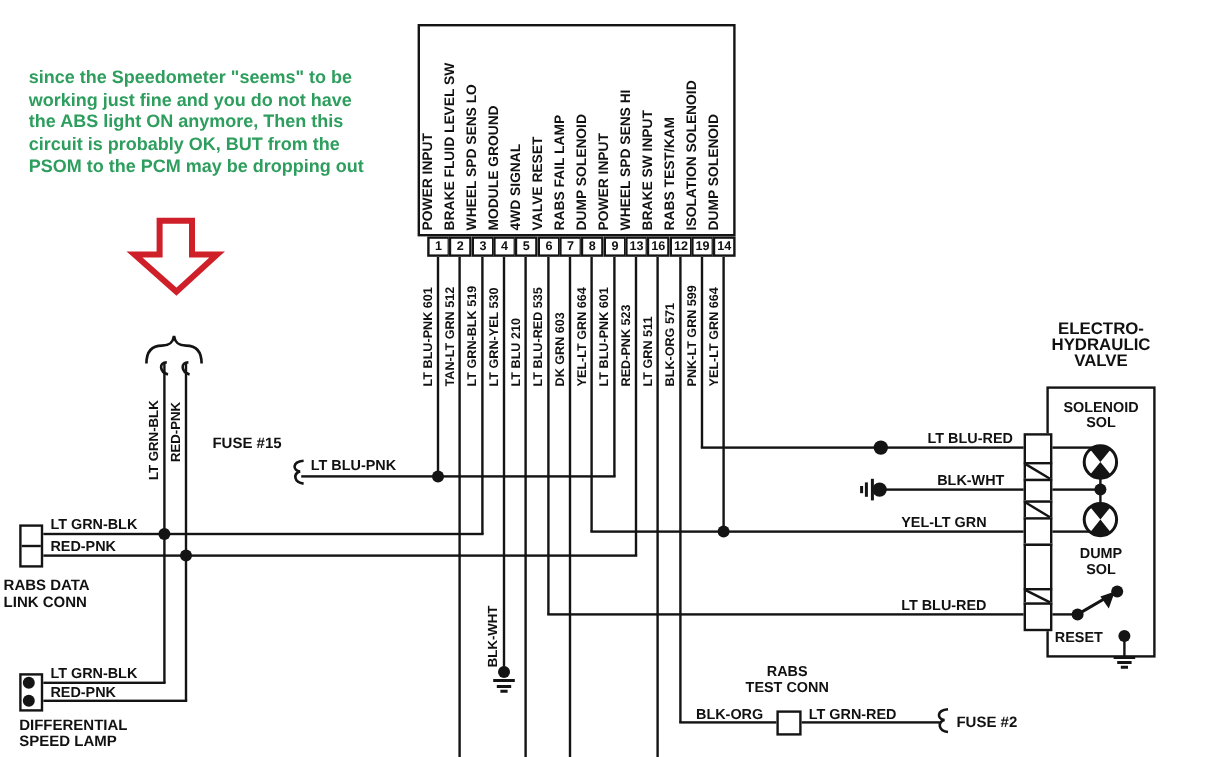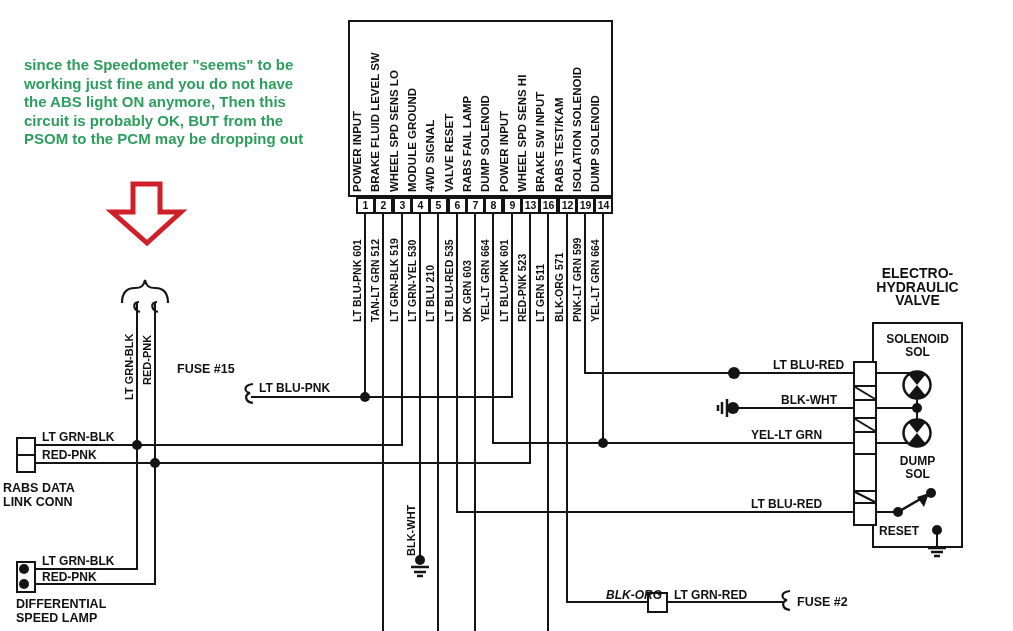--- a/index.html
+++ b/index.html
@@ -229,17 +229,19 @@
 
   <div class="lab pre ctr" style="left:870px;top:267px;width:95px;font-size:14px;line-height:13.5px;">ELECTRO-
 HYDRAULIC
 VALVE</div>
   <div class="lab pre ctr" style="left:874px;top:333px;width:87px;font-size:12px;line-height:13px;">SOLENOID
 SOL</div>
   <div class="lab pre ctr" style="left:885px;top:455px;width:65px;font-size:12px;line-height:13px;">DUMP
 SOL</div>
   <div class="lab" style="left:879px;top:524px;font-size:12px;">RESET</div>
 
-  <div class="lab" style="left:606px;top:588px;font-style:italic;">BLK-ORG</div>
+  <div class="lab pre ctr" style="left:600px;top:553px;width:112px;font-size:12px;line-height:13.5px;">RABS
+TEST CONN</div>
+  <div class="lab" style="left:580px;top:588px;">BLK-ORG</div>
   <div class="lab" style="left:674px;top:588px;">LT GRN-RED</div>
   <div class="lab" style="left:797px;top:595px;font-size:12.5px;">FUSE #2</div>
 
 </div>
 
 </body></html>

